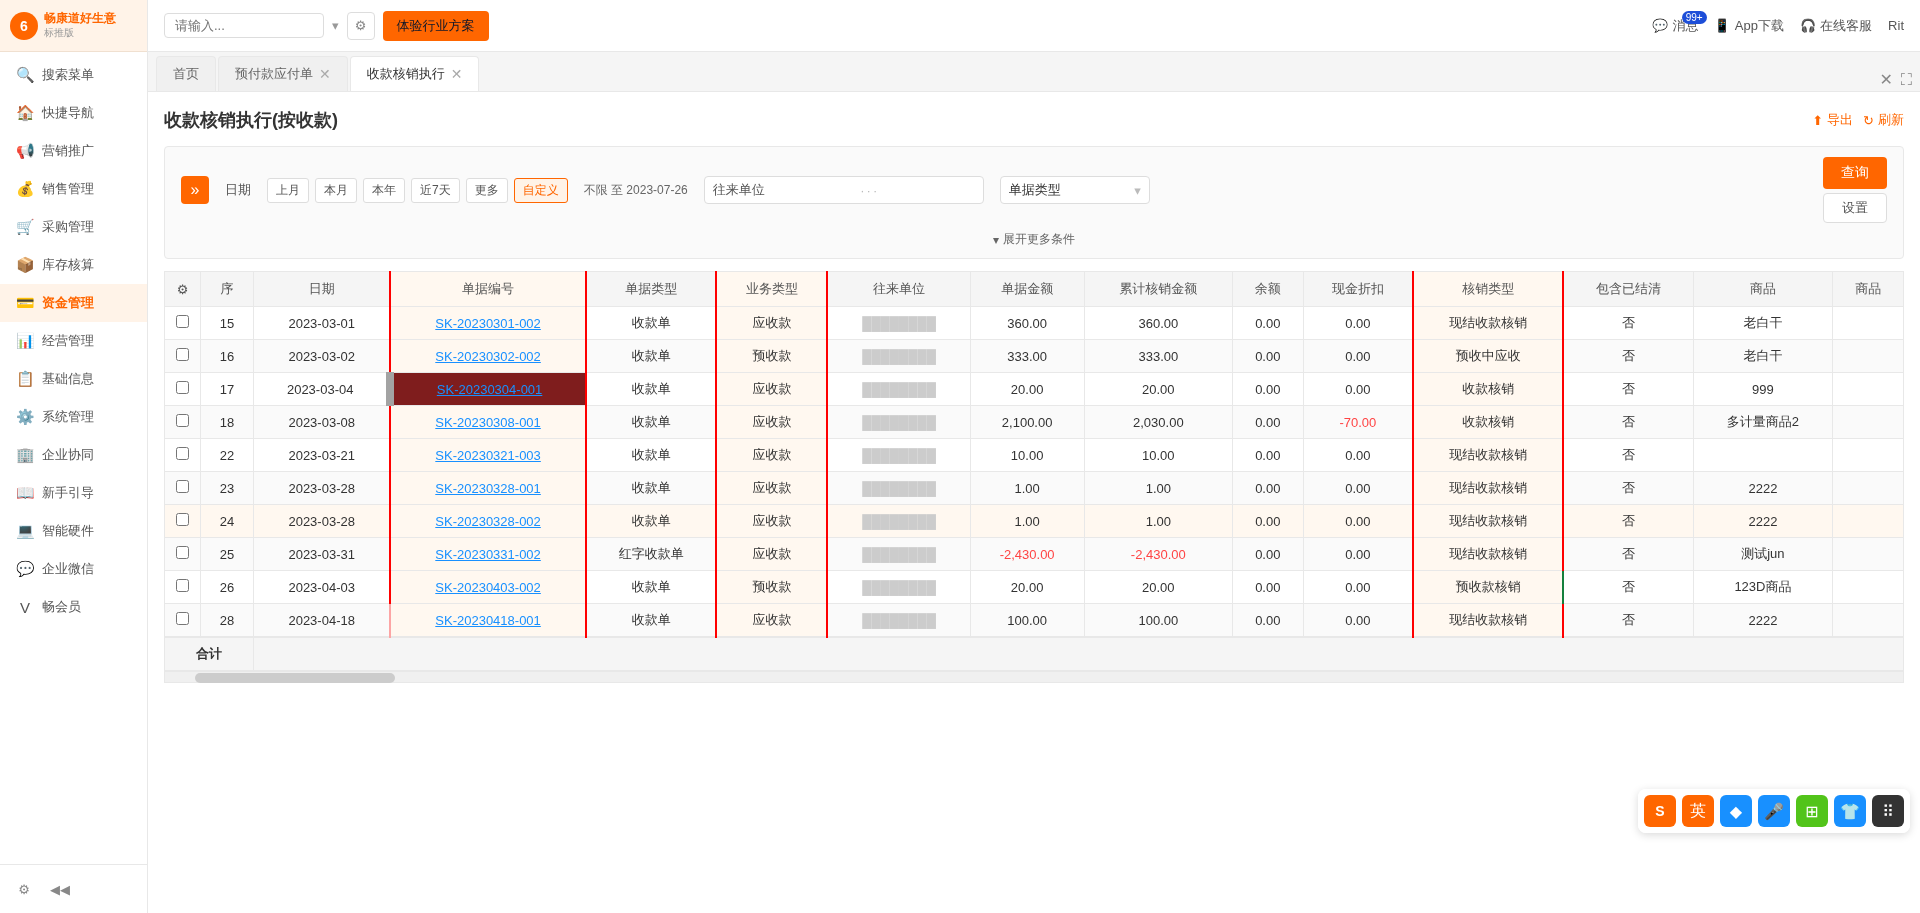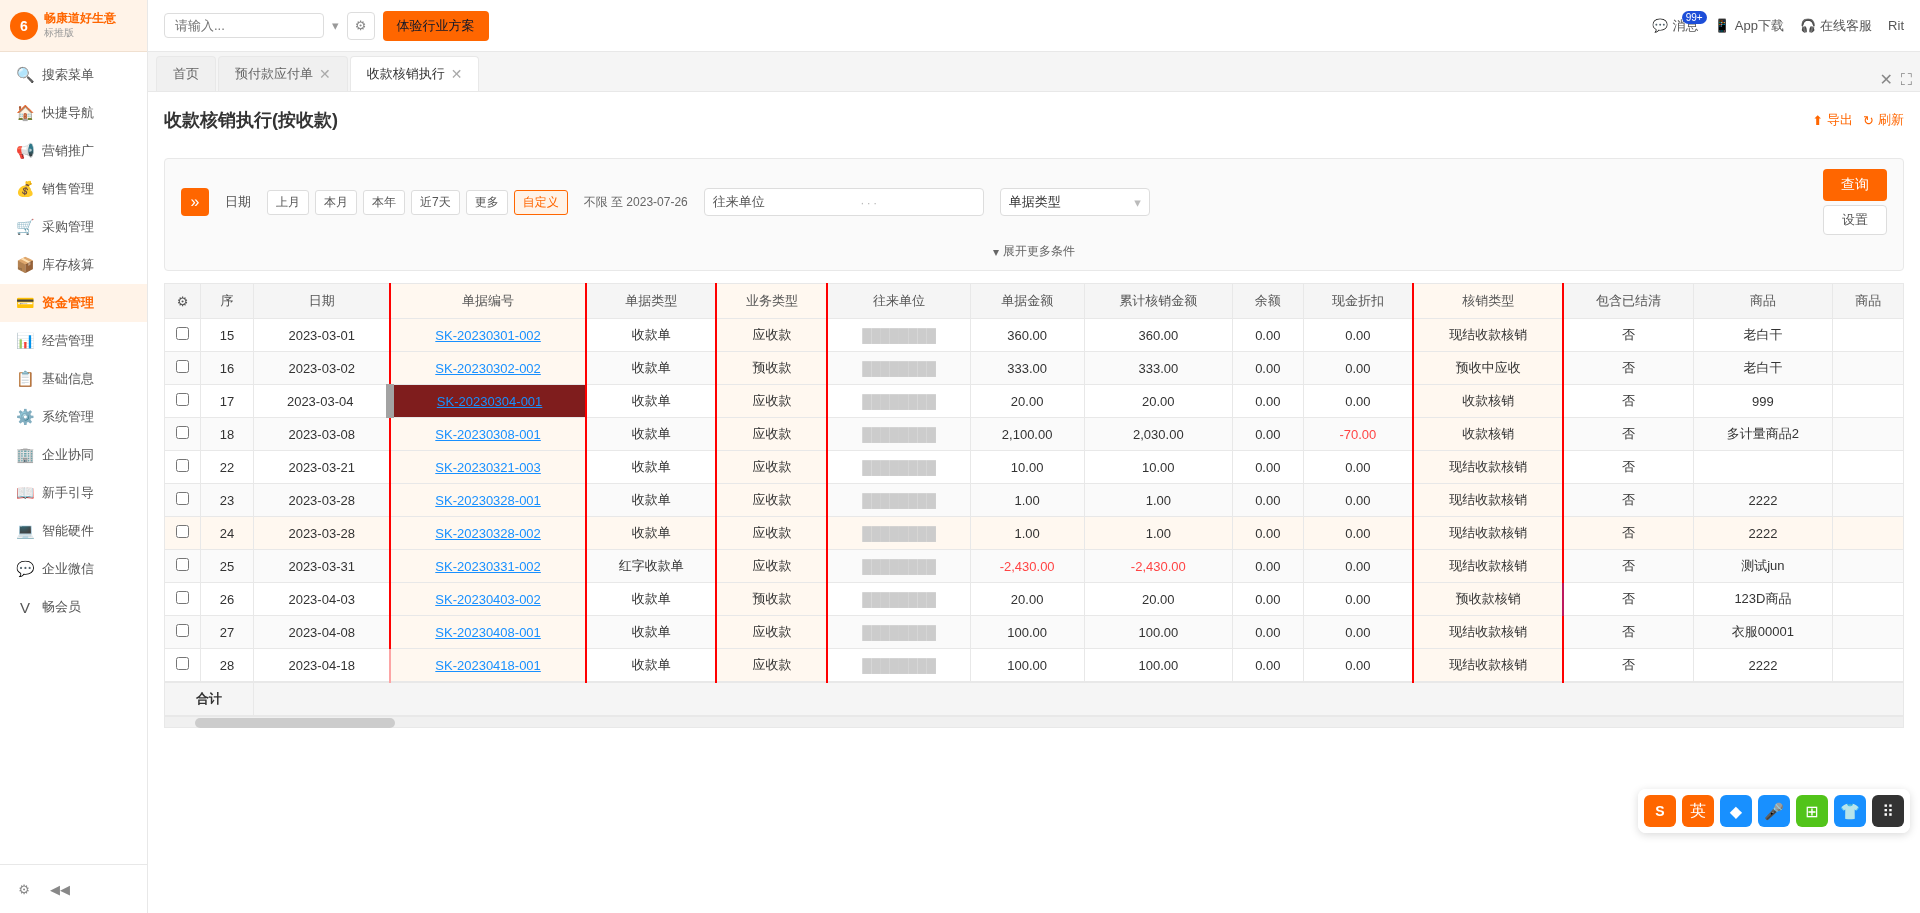--- a/index.html
+++ b/index.html
@@ -41,21 +41,21 @@
     .tab.active { background: #fff; color: #333; font-weight: 500; }
     .tab-close { color: #aaa; font-size: 14px; cursor: pointer; }
     .tabs-actions { margin-left: auto; display: flex; align-items: center; gap: 8px; padding-bottom: 2px; }
     .tabs-action-btn { color: #888; cursor: pointer; font-size: 16px; }
 
     
     .content { flex: 1; overflow: auto; padding: 0; background: #f0f2f5; }
     .page { background: #fff; margin: 0; padding: 16px; min-height: 100%; }
 
     
-    .page-header { display: flex; align-items: center; justify-content: space-between; margin-bottom: 26px; }
+    .page-header { display: flex; align-items: center; justify-content: space-between; margin-bottom: 14px; }
     .page-title { font-size: 18px; font-weight: bold; color: #333; }
     .page-actions { display: flex; gap: 10px; }
     .page-action-btn { display: flex; align-items: center; gap: 4px; color: #ff6600; font-size: 13px; cursor: pointer; }
 
     
     .filter-bar { background: #fafafa; border: 1px solid #e8e8e8; border-radius: 4px; padding: 10px 16px; margin-bottom: 12px; }
     .filter-row { display: flex; align-items: center; gap: 16px; flex-wrap: wrap; }
     .filter-expand-btn { width: 28px; height: 28px; background: #ff6600; color: white; border: none; border-radius: 4px; cursor: pointer; font-size: 16px; display: flex; align-items: center; justify-content: center; flex-shrink: 0; }
     .filter-label { font-size: 13px; color: #555; white-space: nowrap; }
     .filter-date-group { display: flex; align-items: flex-end; gap: 6px; }
@@ -439,40 +439,23 @@
       <td>26</td>
       <td>2023-04-03</td>
       <td style="border-left:2px solid red;border-right:2px solid red;background:#fff8f0;"><a class="td-link">SK-20230403-002</a></td>
       <td>收款单</td>
       <td style="border-left:2px solid red;border-right:2px solid red;background:#fff8f0;">预收款</td>
       <td style="color:#ccc;">████████</td>
       <td class="">20.00</td>
       <td class="">20.00</td>
       <td>0.00</td>
       <td class="">0.00</td>
-      <td style="border-left:2px solid red;border-right:2px solid #be185d;background:#fff8f0;">预收款核销</td>
+      <td style="border-left:2px solid red;border-right:2px solid #15803d;background:#fff8f0;">预收款核销</td>
       <td>否</td>
       <td>123D商品</td>
-      <td></td>
-    </tr>
-              <tr>
-      <td><input type="checkbox" style=""></td>
-      <td>27</td>
-      <td>2023-04-08</td>
-      <td style="border-left:2px solid red;border-right:2px solid red;background:#fff8f0;"><a class="td-link">SK-20230408-001</a></td>
-      <td>收款单</td>
-      <td style="border-left:2px solid red;border-right:2px solid red;background:#fff8f0;">应收款</td>
-      <td style="color:#ccc;">████████</td>
-      <td class="">100.00</td>
-      <td class="">100.00</td>
-      <td>0.00</td>
-      <td class="">0.00</td>
-      <td style="border-left:2px solid red;border-right:2px solid red;background:#fff8f0;">现结收款核销</td>
-      <td>否</td>
-      <td>衣服00001</td>
       <td></td>
     </tr>
               <tr>
       <td><input type="checkbox" style=""></td>
       <td>28</td>
       <td>2023-04-18</td>
       <td style="border-left:2px solid #fca5a5;border-right:2px solid red;background:#fff8f0;"><a class="td-link">SK-20230418-001</a></td>
       <td>收款单</td>
       <td style="border-left:2px solid red;border-right:2px solid red;background:#fff8f0;">应收款</td>
       <td style="color:#ccc;">████████</td>

